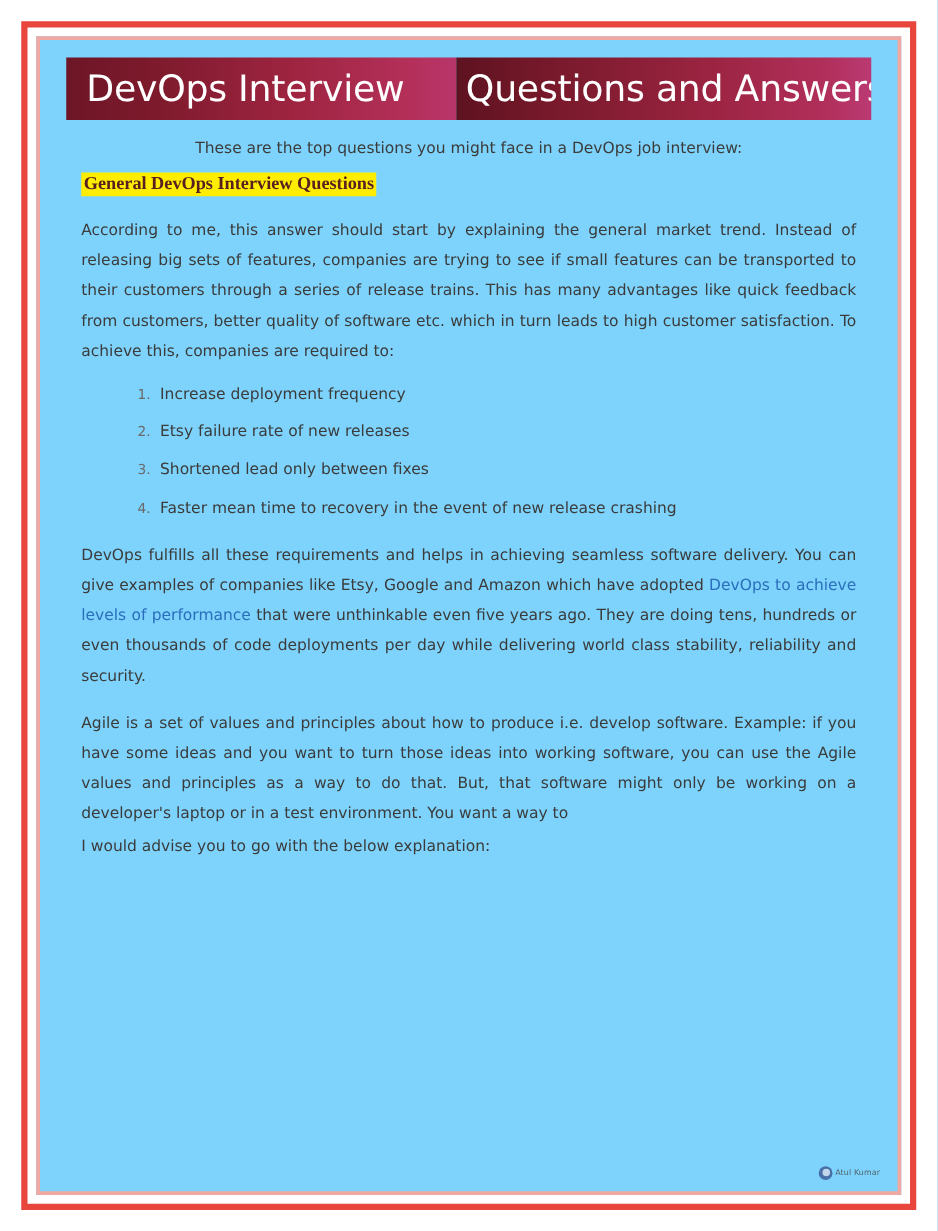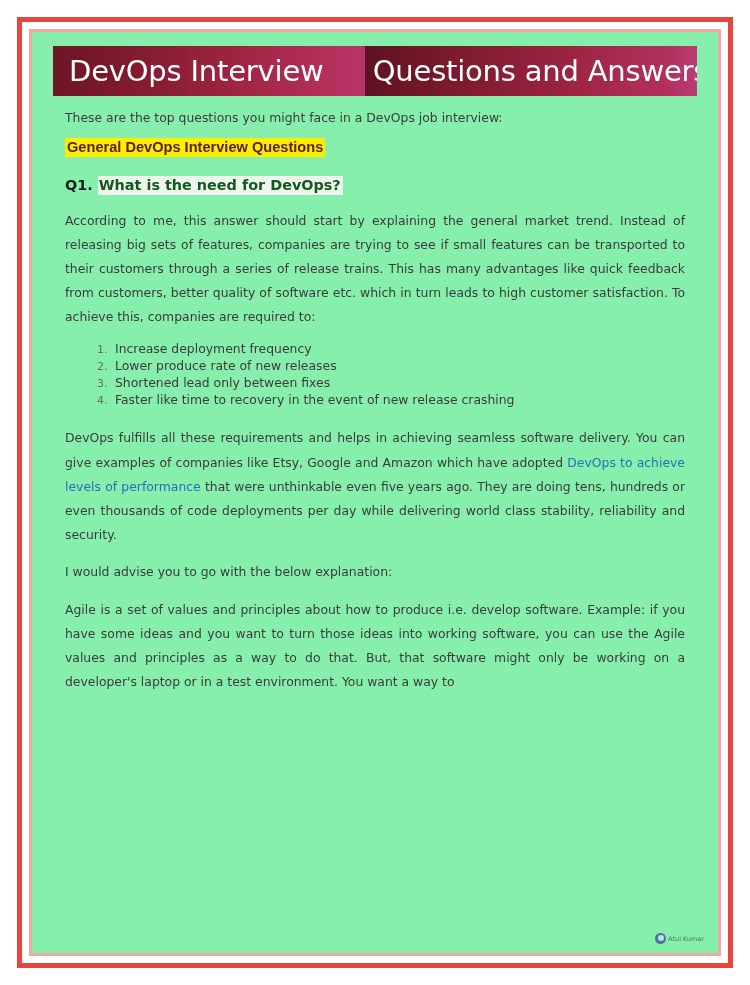--- a/index.html
+++ b/index.html
@@ -27,21 +27,21 @@
     background: #ffffff;
   }
   .page-frame-inner {
     position: absolute;
     left: 7px;
     top: 7px;
     right: 7px;
     bottom: 7px;
     box-sizing: border-box;
     border: 3px solid #f0a9a2;
-    background: #86efac;
+    background: #7dd3fc;
   }
   .page-content {
     position: absolute;
     left: 0;
     top: 0;
     right: 0;
     bottom: 0;
     padding: 14px 21px 0 21px;
     box-sizing: border-box;
   }
@@ -91,36 +91,36 @@
   p.para {
     margin: 0 0 2px 0;
     padding: 0;
     color: #3b3b3b;
     font-family: "DejaVu Sans", sans-serif;
     font-size: 12.4px;
     line-height: 24.2px;
     text-align: justify;
   }
   p.para-intro {
-    text-align: left;
+    text-align: center;
     margin-bottom: 8px;
   }
   p.spacer-after {
     margin-bottom: 13px;
   }
   .link {
     color: #2a6ebb;
     text-decoration: none;
   }
 
   
   h2.section-heading {
     margin: 0 0 14px 0;
     padding: 0;
-    font-family: Liberation Sans, sans-serif;
+    font-family: Liberation Serif, serif;
     font-size: 14.6px;
     font-weight: bold;
     line-height: 1.35;
     color: #5a2020;
     display: block;
   }
   h2.section-heading span.hl {
     background: #ffed00;
     padding: 1px 2px 2px 2px;
     box-decoration-break: clone;
@@ -151,21 +151,21 @@
     margin: 10px 0 18px 0;
     padding-left: 46px;
     color: #3b3b3b;
   }
   ol.req-list li {
     font-family: "DejaVu Sans", sans-serif;
     font-size: 12.4px;
     line-height: 17.2px;
     color: #3b3b3b;
     padding-left: 4px;
-    margin: 0;
+    margin: 13px;
   }
   ol.req-list li::marker {
     font-size: 11px;
     color: #6a6a6a;
   }
 
   
   .watermark {
     position: absolute;
     right: 14px;
@@ -220,43 +220,39 @@
 
       <div class="body-area">
 
         <p class="para para-intro">These are the top questions you might face in a DevOps job interview:</p>
 
         <h2 class="section-heading">
           <span class="hl">General DevOps Interview Questions</span>
         </h2>
 
 
-        <h3 class="q-heading">
-          <span class="q-num">Q1.</span>
-          <span class="q-text">What is the need for DevOps?</span>
-        </h3>
 
         <p class="para">According to me, this answer should start by explaining the general market trend. Instead of releasing big sets of features, companies are trying to see if small features can be transported to their customers through a series of release trains. This has many advantages like quick feedback from customers, better quality of software etc. which in turn leads to high customer satisfaction. To achieve this, companies are required to:</p>
 
         <ol class="req-list">
           <li>Increase deployment frequency</li>
-          <li>Lower produce rate of new releases</li>
+          <li>Etsy failure rate of new releases</li>
           <li>Shortened lead only between fixes</li>
-          <li>Faster like time to recovery in the event of new release crashing</li>
+          <li>Faster mean time to recovery in the event of new release crashing</li>
         </ol>
 
         <p class="para spacer-after">
           <span>DevOps fulfills all these requirements and helps in achieving seamless software delivery. You can give examples of companies like Etsy, Google and Amazon which have adopted </span><a class="link" href="#">DevOps to achieve levels of performance</a><span> that were unthinkable even five years ago. They are doing tens, hundreds or even thousands of code deployments per day while delivering world class stability, reliability and security.</span>
         </p>
 
 
 
+        <p class="para">Agile is a set of values and principles about how to produce i.e. develop software. Example: if you have some ideas and you want to turn those ideas into working software, you can use the Agile values and principles as a way to do that. But, that software might only be working on a developer's laptop or in a test environment. You want a way to</p>
+
         <p class="para spacer-after">I would advise you to go with the below explanation:</p>
-
-        <p class="para">Agile is a set of values and principles about how to produce i.e. develop software. Example: if you have some ideas and you want to turn those ideas into working software, you can use the Agile values and principles as a way to do that. But, that software might only be working on a developer's laptop or in a test environment. You want a way to</p>
 
       </div>
 
       <div class="watermark">
         <span class="watermark-avatar"></span>
         <span class="watermark-name">Atul Kumar</span>
       </div>
 
     </div>
   </div>

